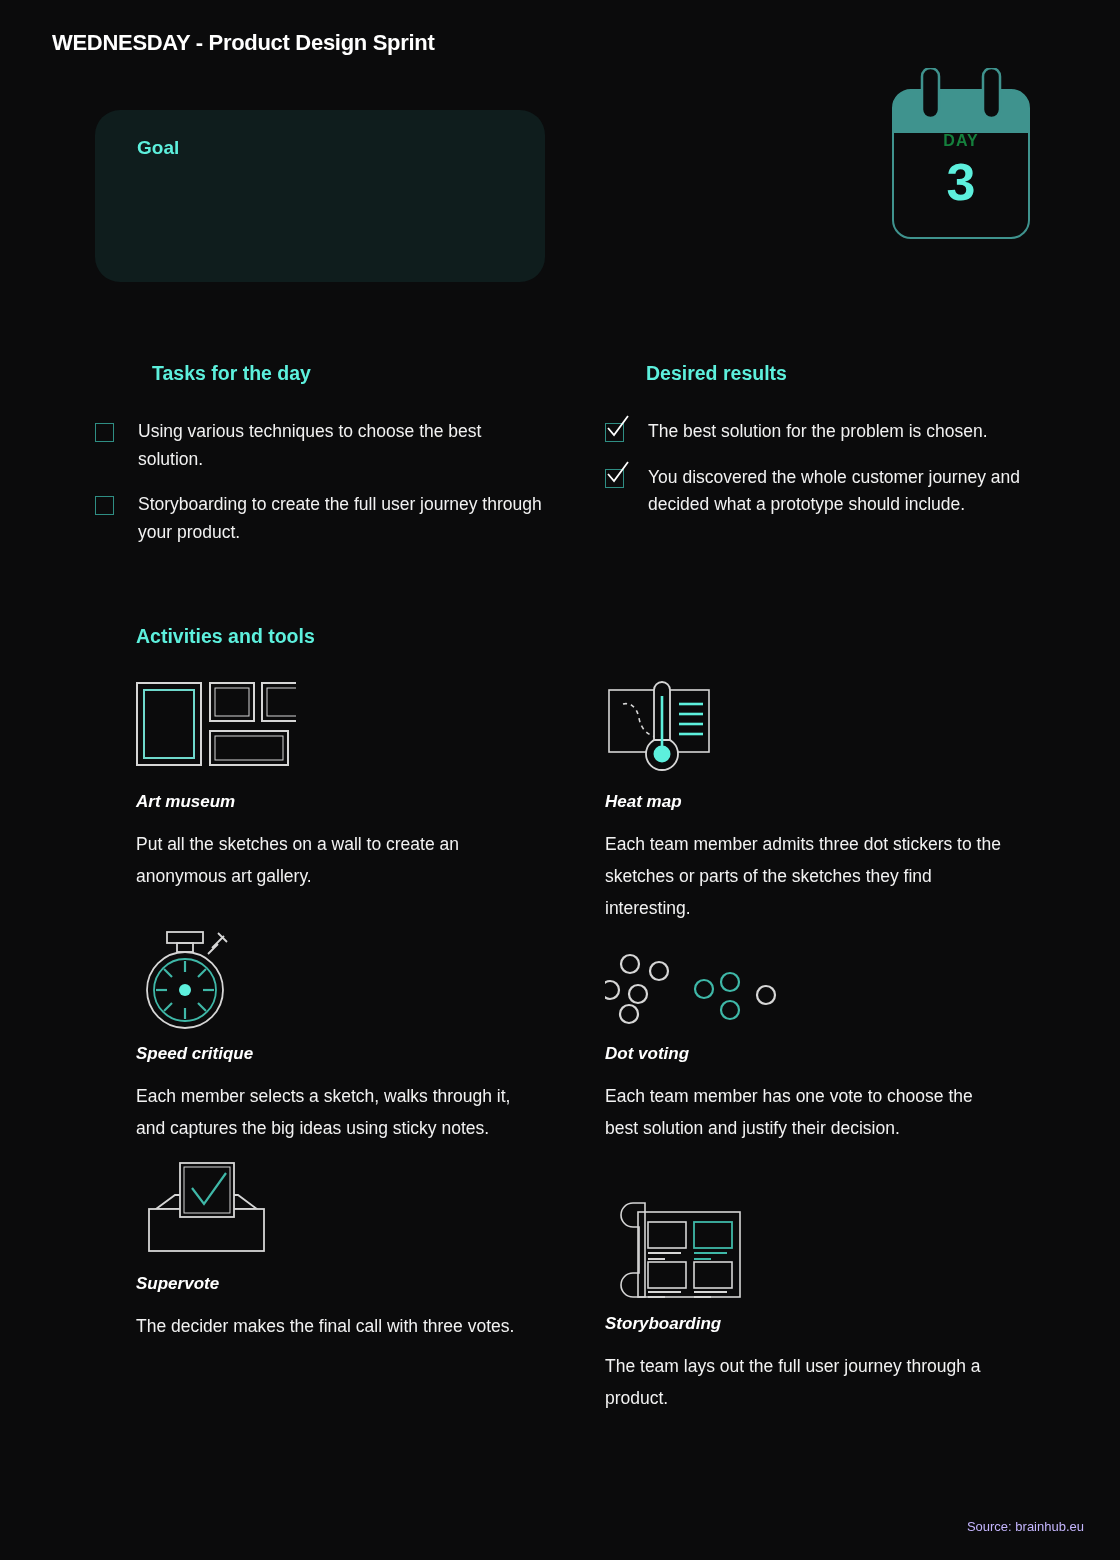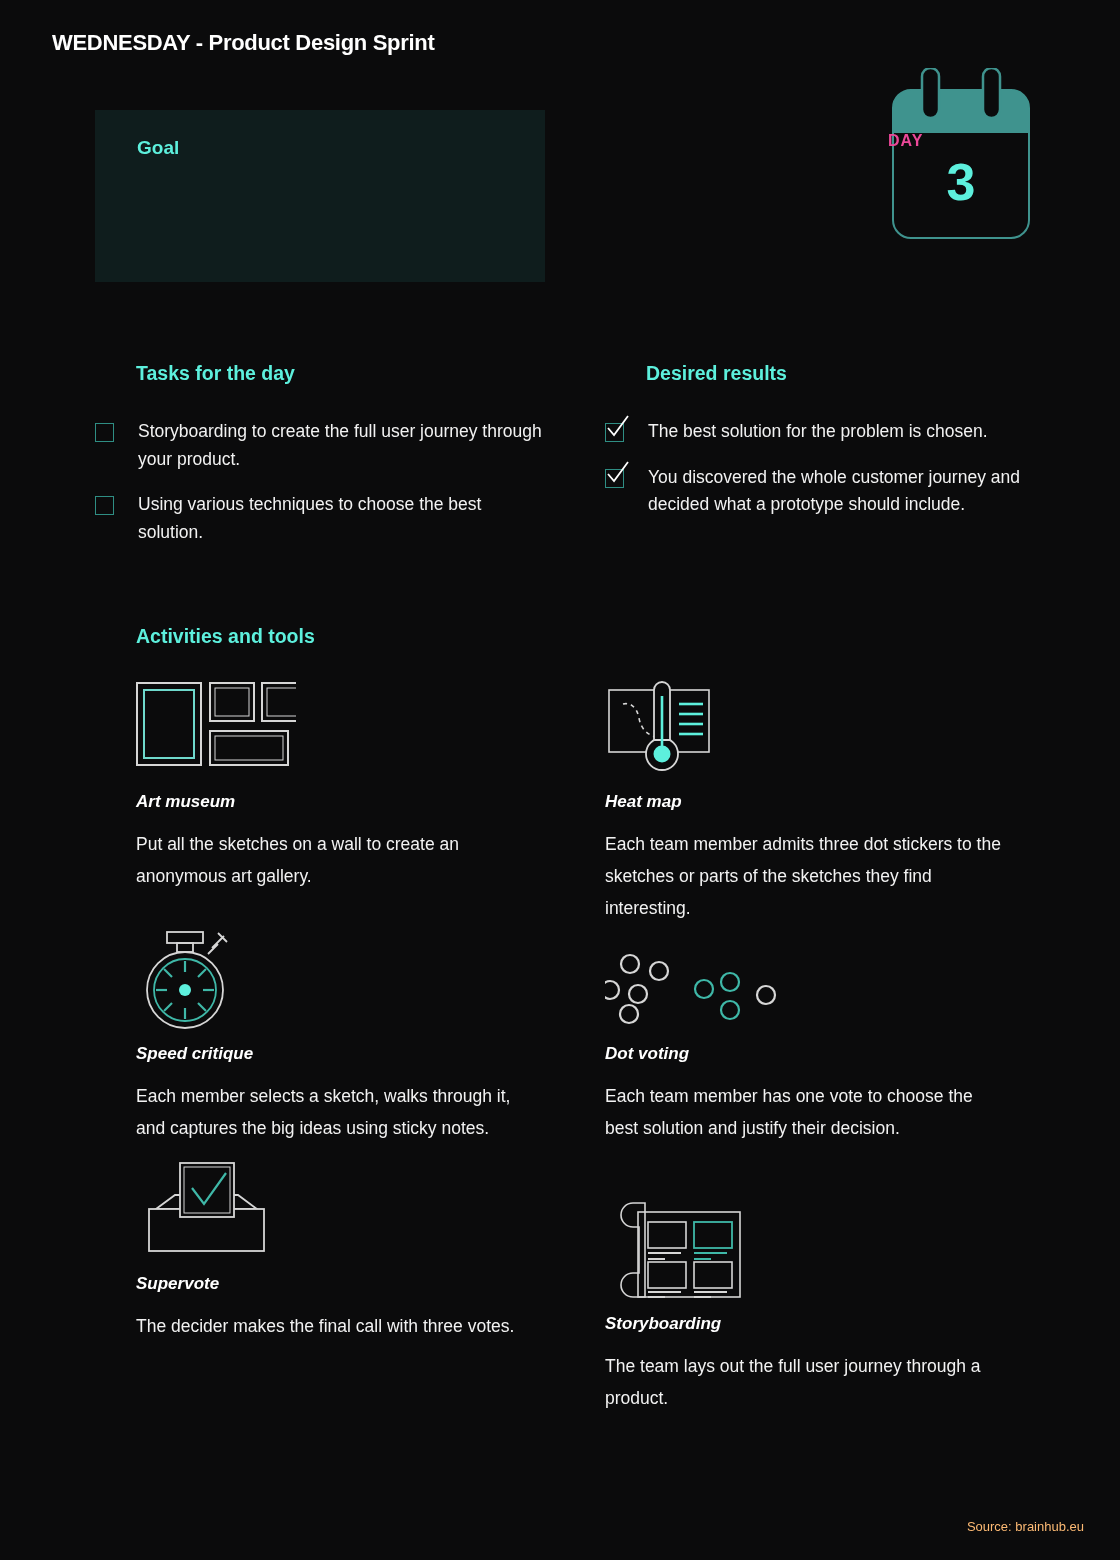--- a/index.html
+++ b/index.html
@@ -34,20 +34,21 @@
   }
 
   
   .goal-card {
     position: absolute;
     left: 95px;
     top: 110px;
     width: 450px;
     height: 172px;
     background: #0f1d1d;
+    border-radius: 25px;
   }
   .goal-title {
     position: absolute;
     left: 42px;
     top: 27px;
     font-size: 19px;
     font-weight: bold;
     color: #5df0dd;
   }
   .goal-text {
@@ -66,24 +67,25 @@
     left: 888px;
     top: 68px;
     width: 146px;
     height: 172px;
   }
   .cal-label {
     position: absolute;
     left: 0;
     top: 64px;
     width: 146px;
+    text-align: center;
     font-size: 16px;
     font-weight: bold;
     letter-spacing: 1px;
-    color: #ec4899;
+    color: #15803d;
   }
   .cal-number {
     position: absolute;
     left: 0;
     top: 86px;
     width: 146px;
     text-align: center;
     font-size: 52px;
     font-weight: bold;
     line-height: 56px;
@@ -91,21 +93,21 @@
   }
 
   
   .sec-head {
     position: absolute;
     font-size: 19.5px;
     font-weight: bold;
     color: #5df0dd;
     white-space: nowrap;
   }
-  #tasks-head   { left: 136px; top: 362px; text-align: center; }
+  #tasks-head   { left: 152px; top: 362px; text-align: center; }
   #results-head { left: 646px; top: 362px; }
   #tools-head   { left: 136px; top: 625px; }
 
   
   .check-list { position: absolute; }
   #tasks-list   { left: 95px; top: 418px; width: 450px; }
   #results-list { left: 605px; top: 418px; width: 460px; }
 
   .check-item {
     position: relative;
@@ -164,21 +166,21 @@
   #act-3 { left: 605px; top: 930px; }
   #act-4 { left: 136px; top: 1160px; }
   #act-5 { left: 605px; top: 1200px; }
 
   
   .source {
     position: absolute;
     right: 36px;
     bottom: 26px;
     font-size: 13px;
-    color: #fdba74;
+    color: #c4b5fd;
   }
 </style>
 </head>
 <body>
 
 <div class="page">
 
   <div class="title">WEDNESDAY - Product Design Sprint</div>
 
   <div class="goal-card">
@@ -196,25 +198,25 @@
     <div class="cal-number">3</div>
   </div>
 
   <div class="sec-head" id="tasks-head">Tasks for the day</div>
   <div class="sec-head" id="results-head">Desired results</div>
   <div class="sec-head" id="tools-head">Activities and tools</div>
 
   <div class="check-list" id="tasks-list">
     <div class="check-item">
       <span class="checkbox"></span>
-      <span class="check-text">Storyboarding to create the full user journey through your product.</span>
+      <span class="check-text">Using various techniques to choose the best solution.</span>
     </div>
     <div class="check-item">
       <span class="checkbox"></span>
-      <span class="check-text">Using various techniques to choose the best solution.</span>
+      <span class="check-text">Storyboarding to create the full user journey through your product.</span>
     </div>
   </div>
 
   <div class="check-list" id="results-list">
     <div class="check-item">
       <span class="checkbox">
         <svg class="tick" viewBox="0 0 26 26">
           <polyline points="3,13 9,20 23,1" fill="none" stroke="#ffffff" stroke-width="1.8"></polyline>
         </svg>
       </span>

